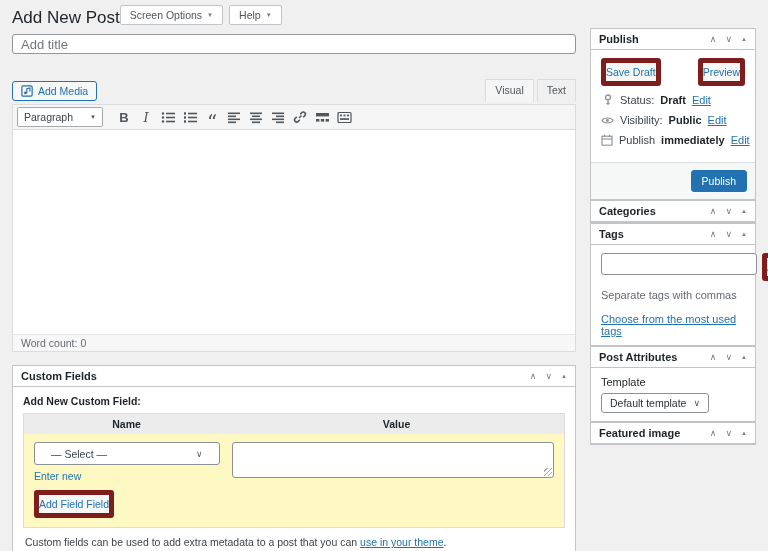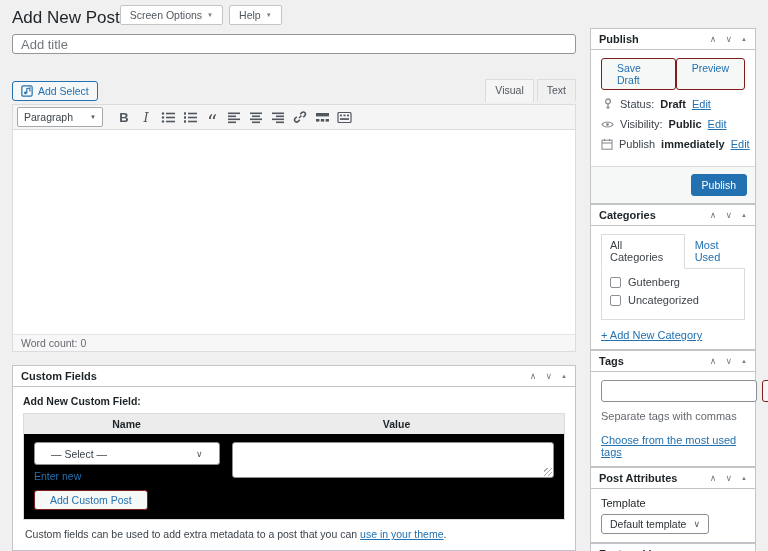--- a/index.html
+++ b/index.html
@@ -72,31 +72,31 @@
     padding:4px 8px; border-bottom:1px solid #c3c4c7; min-height:20px;
   }
   .postbox-title { font-size:11px; font-weight:700; color:#1d2327; }
   .handle-actions { display:flex; align-items:center; gap:9px; color:#787c82; }
   .handle-actions .chev { font-size:9px; line-height:9px; cursor:pointer; }
   .handle-actions .toggle { font-size:6px; line-height:6px; cursor:pointer; }
   .postbox-body { padding:8px 10px; }
   a.wplink { color:#2271b1; text-decoration:underline; cursor:pointer; }
   a.wplink.plain { text-decoration:none; }
   .btn-secondary {
-    background:#f6f7f7; border:1px solid #7f1d1d; border-radius:3px;
-    color:#2271b1; font-size:10.5px; padding:3px 15px; cursor:pointer; display:inline-block;
+    background:#f6f7f7; border:5px solid #7f1d1d; border-radius:3px;
+    color:#2271b1; font-size:10.5px; padding:3px 0; cursor:pointer; display:inline-block;text-align:right;
   }
   .btn-primary {
     background:#2271b1; border:1px solid #2271b1; border-radius:3px;
     color:#fff; font-size:10.5px; padding:4px 10px; cursor:pointer; display:inline-block;
   }
   
   .customfields { margin-top:13px; }
   .cf-label { font-weight:700; color:#1d2327; font-size:10.5px; margin-bottom:6px; }
-  .cf-table { border:1px solid #dcdcde; background:#000000; }
+  .cf-table { border:1px solid #dcdcde; background:#fef9c3; }
   .cf-thead { display:flex; background:#ececec; }
   .cf-th { font-weight:700; color:#1d2327; font-size:10.5px; text-align:center; padding:4px 0; }
   .cf-th.name { width:38%; }
   .cf-th.value { width:62%; }
   .cf-tbody { display:flex; padding:8px 10px 9px; }
   .cf-left { width:38%; padding-right:12px; }
   .cf-right { width:62%; }
   .cf-select {
     width:100%; height:23px; background:#fff; border:1px solid #8c8f94; border-radius:3px;
     display:flex; align-items:center; justify-content:space-between; padding:0 16px;
@@ -173,21 +173,21 @@
         <input class="title-input" type="text" placeholder="Add title" style="">
 
         <div class="editor">
           <div class="media-row">
             <div class="add-media-btn">
               <svg width="12" height="12" viewBox="0 0 14 14">
                 <rect x="1" y="1" width="12" height="12" rx="1.5" fill="none" stroke="#2271b1" stroke-width="1.4"></rect>
                 <circle cx="5.2" cy="9.3" r="1.6" fill="#2271b1"></circle>
                 <path d="M6.8 9.3 V4.2 L10.4 3.4 V7.6" fill="none" stroke="#2271b1" stroke-width="1.3"></path>
               </svg>
-              <span>Add Select</span>
+              <span>Add Media</span>
             </div>
             <div class="editor-tabs">
               <div class="ed-tab active">Visual</div>
               <div class="ed-tab">Text</div>
             </div>
           </div>
 
           <div class="toolbar">
             <div class="para-select">
               <span>Paragraph</span>
@@ -296,21 +296,21 @@
                 <div class="cf-th name">Name</div>
                 <div class="cf-th value">Value</div>
               </div>
               <div class="cf-tbody">
                 <div class="cf-left">
                   <div class="cf-select">
                     <span>— Select —</span>
                     <span class="arrow">∨</span>
                   </div>
                   <div class="cf-enternew"><a class="wplink plain">Enter new</a></div>
-                  <div class="cf-addbtn"><span class="btn-secondary">Add Custom Post</span></div>
+                  <div class="cf-addbtn"><span class="btn-secondary">Add Field Field</span></div>
                 </div>
                 <div class="cf-right">
                   <div class="cf-textarea">
                     <span class="grip"></span>
                   </div>
                 </div>
               </div>
             </div>
             <div class="cf-help">
               <span>Custom fields can be used to add extra metadata to a post that you can </span><a class="wplink">use in your theme</a><span>.</span>
@@ -379,37 +379,20 @@
 
         <div class="postbox cat-box">
           <div class="postbox-header">
             <span class="postbox-title">Categories</span>
             <span class="handle-actions">
               <span class="chev">∧</span>
               <span class="chev">∨</span>
               <span class="toggle">▲</span>
             </span>
           </div>
-          <div class="postbox-body">
-            <div class="cat-tabs">
-              <span class="cat-tab-active">All Categories</span>
-              <span class="cat-tab-link">Most Used</span>
-            </div>
-            <div class="cat-list">
-              <div class="cat-item">
-                <span class="checkbox"></span>
-                <span>Gutenberg</span>
-              </div>
-              <div class="cat-item">
-                <span class="checkbox"></span>
-                <span>Uncategorized</span>
-              </div>
-            </div>
-            <a class="wplink cat-add">+ Add New Category</a>
-          </div>
         </div>
 
         <div class="postbox tags-box">
           <div class="postbox-header">
             <span class="postbox-title">Tags</span>
             <span class="handle-actions">
               <span class="chev">∧</span>
               <span class="chev">∨</span>
               <span class="toggle">▲</span>
             </span>

